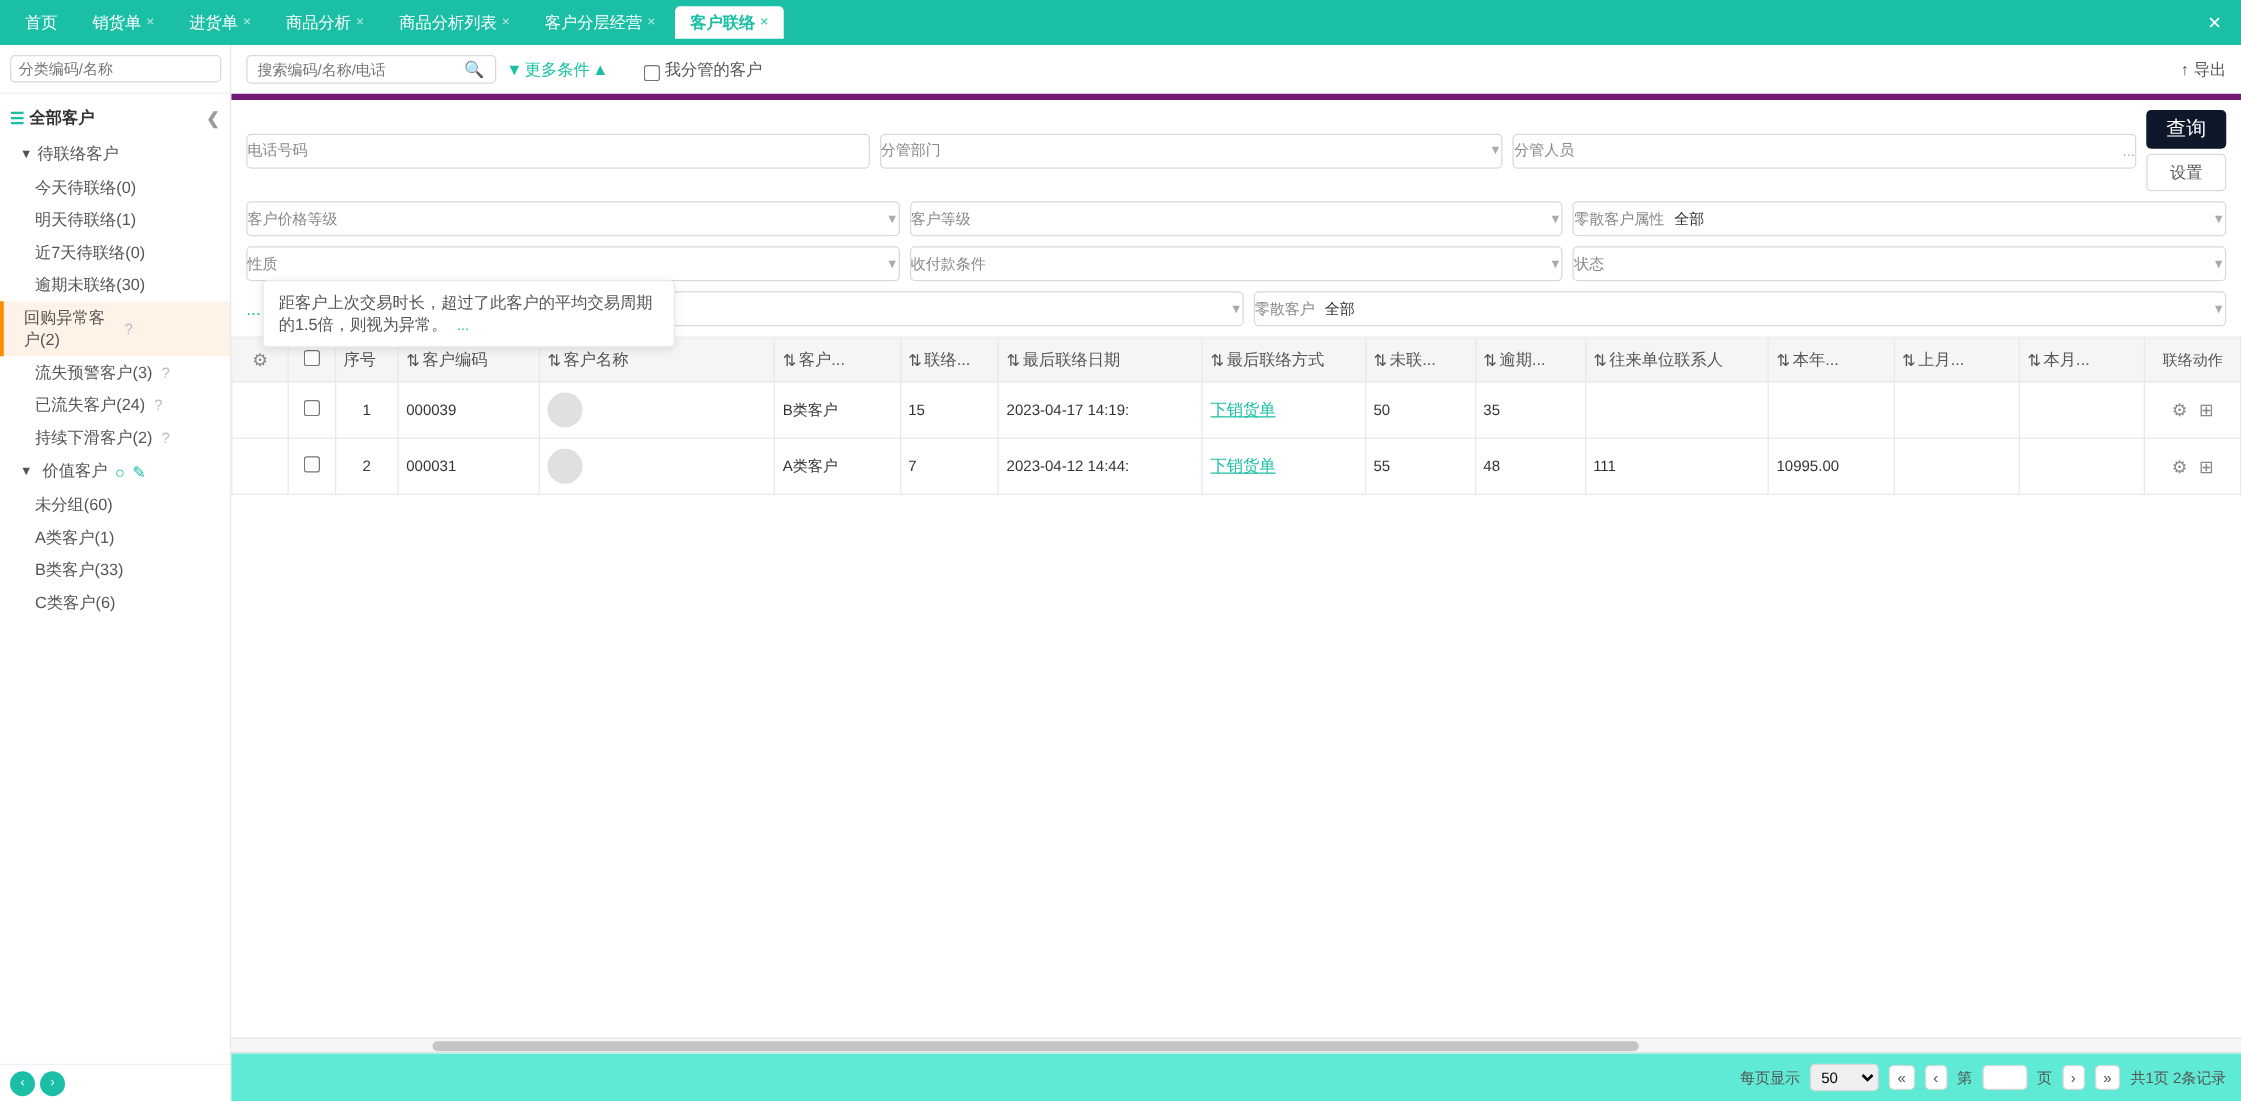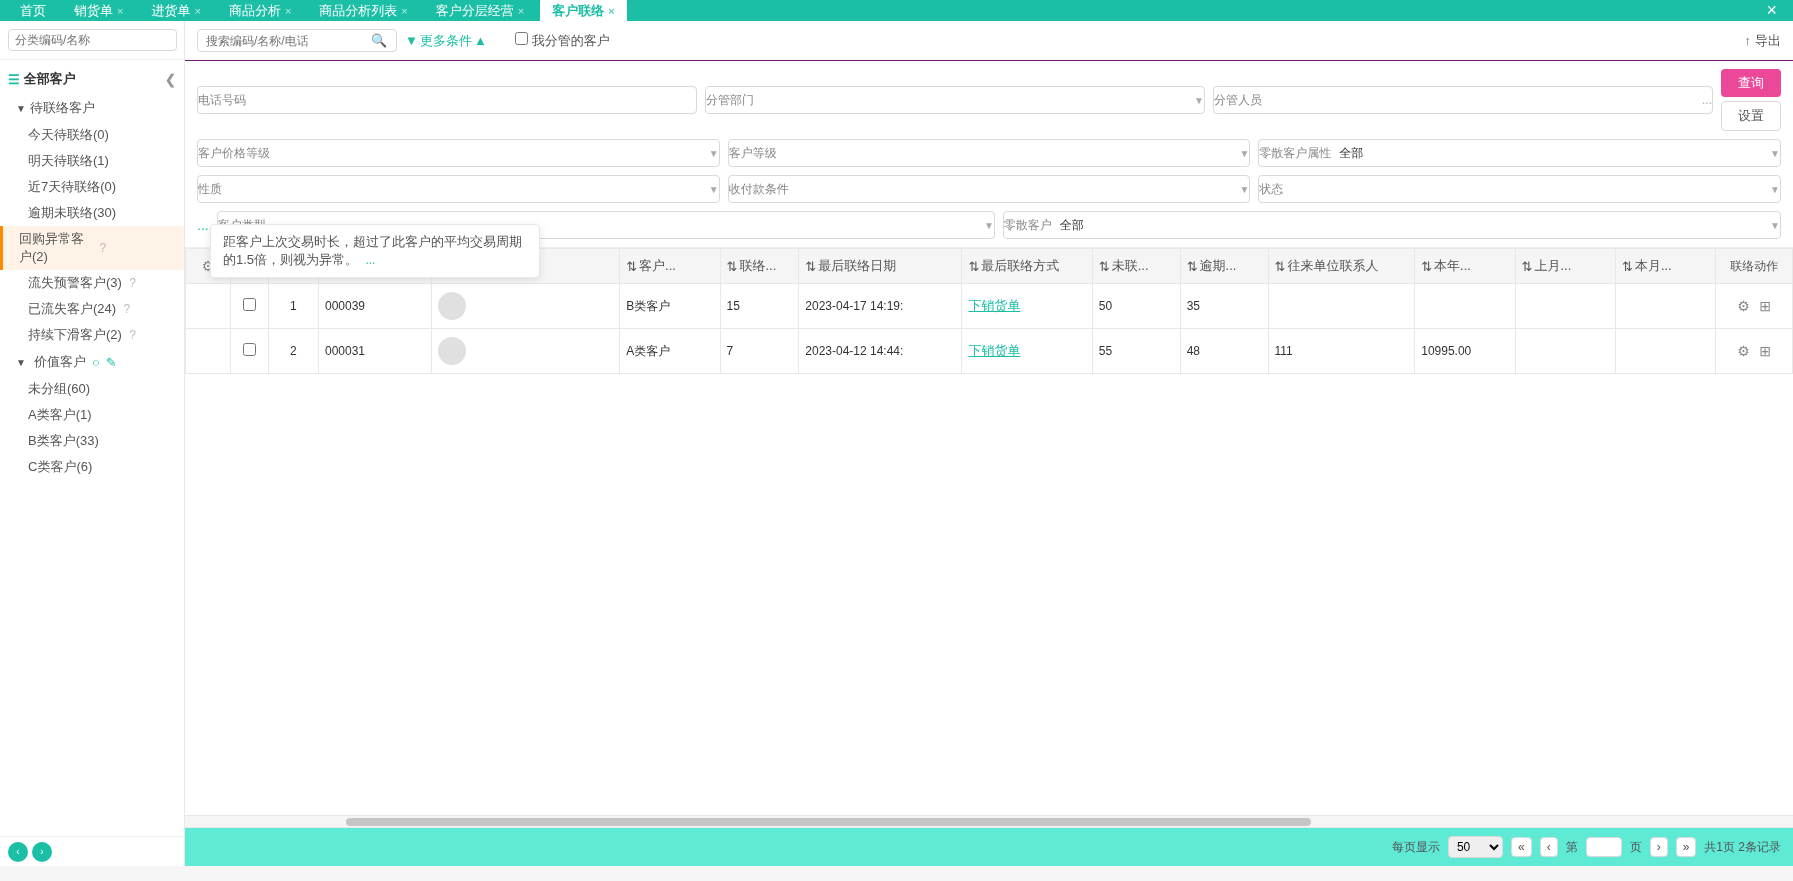--- a/index.html
+++ b/index.html
@@ -1,21 +1,21 @@
 <!DOCTYPE html>
 <html><head>
   <meta charset="utf-8">
   <style>
     * { box-sizing: border-box; margin: 0; padding: 0; font-family: "Microsoft YaHei", "PingFang SC", sans-serif; font-size: 13px; }
     body { background: #f5f5f5; overflow: hidden; width: 1793px; height: 881px; }
 
     
     .top-nav {
       background: #1abfa5;
-      height: 21px;
+      height: 36px;
       display: flex;
       align-items: center;
       padding: 0 8px;
       gap: 4px;
     }
     .nav-tab {
       color: #fff;
       padding: 4px 12px;
       border-radius: 4px 4px 0 0;
       cursor: pointer;
@@ -125,21 +125,21 @@
       flex: 1;
       display: flex;
       flex-direction: column;
       overflow: hidden;
     }
 
     
     .filter-bar {
       background: #fff;
       padding: 8px 12px;
-      border-bottom: 1px solid #701a75;
+      border-bottom: 5px solid #701a75;
       display: flex;
       align-items: center;
       gap: 8px;
     }
     .filter-search-input {
       display: flex;
       align-items: center;
       border: 1px solid #d9d9d9;
       border-radius: 4px;
       padding: 3px 8px;
@@ -156,21 +156,21 @@
       color: #1abfa5;
       cursor: pointer;
       display: flex;
       align-items: center;
       gap: 2px;
       font-size: 12px;
       white-space: nowrap;
     }
     .my-customer-check {
       display: flex;
-      align-items: flex-start;
+      align-items: flex-end;
       gap: 4px;
       font-size: 12px;
       color: #555;
       cursor: pointer;
       padding-left: 20px;
     }
     .export-btn {
       margin-left: auto;
       display: flex;
       align-items: center;
@@ -185,27 +185,27 @@
       background: #fff;
       padding: 8px 12px;
       border-bottom: 1px solid #f0f0f0;
     }
     .filter-actions {
       display: flex;
       flex-direction: column;
       gap: 4px;
     }
     .btn-query {
-      background: #ec4899;
+      background: #0f172a;
       color: #fff;
       border: none;
       border-radius: 4px;
       padding: 5px 16px;
       cursor: pointer;
-      font-size: 13px;
+      font-size: 16px;
       white-space: nowrap;
     }
     .btn-settings {
       background: #fff;
       color: #555;
       border: 1px solid #d9d9d9;
       border-radius: 4px;
       padding: 5px 16px;
       cursor: pointer;
       font-size: 13px;

